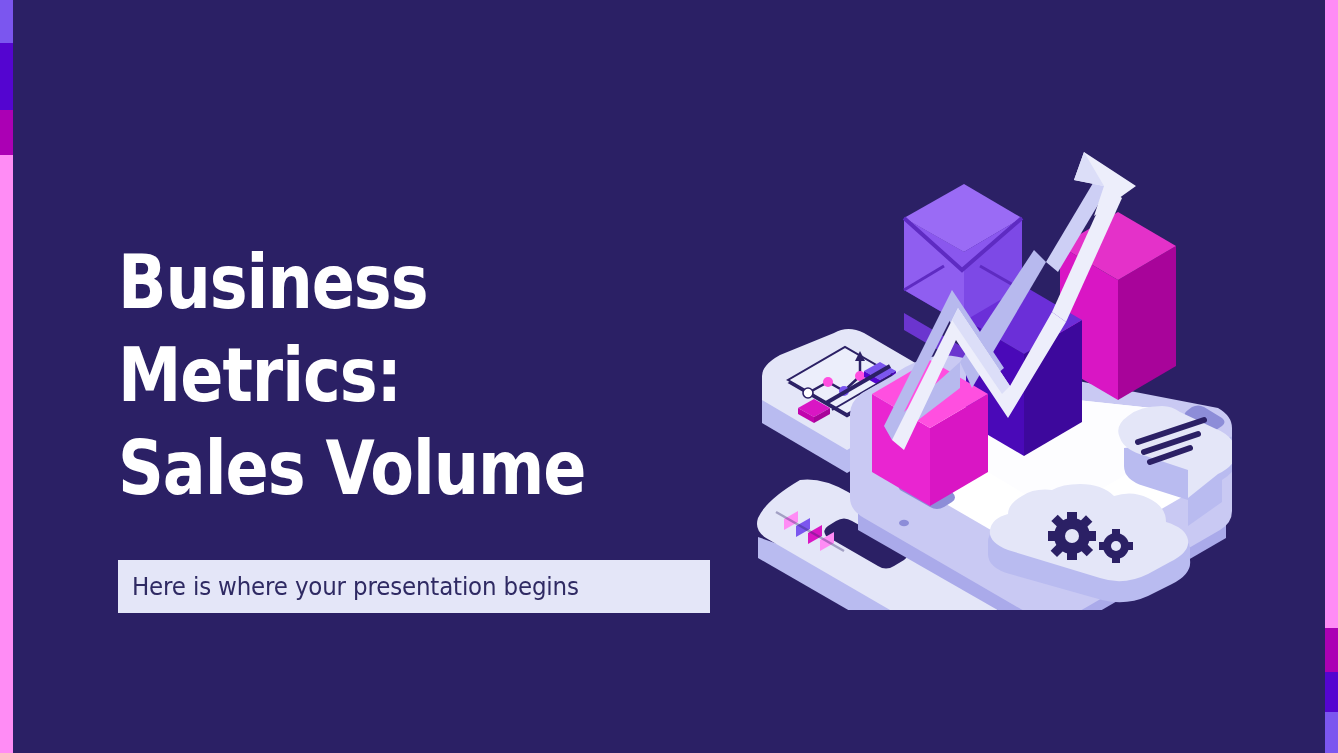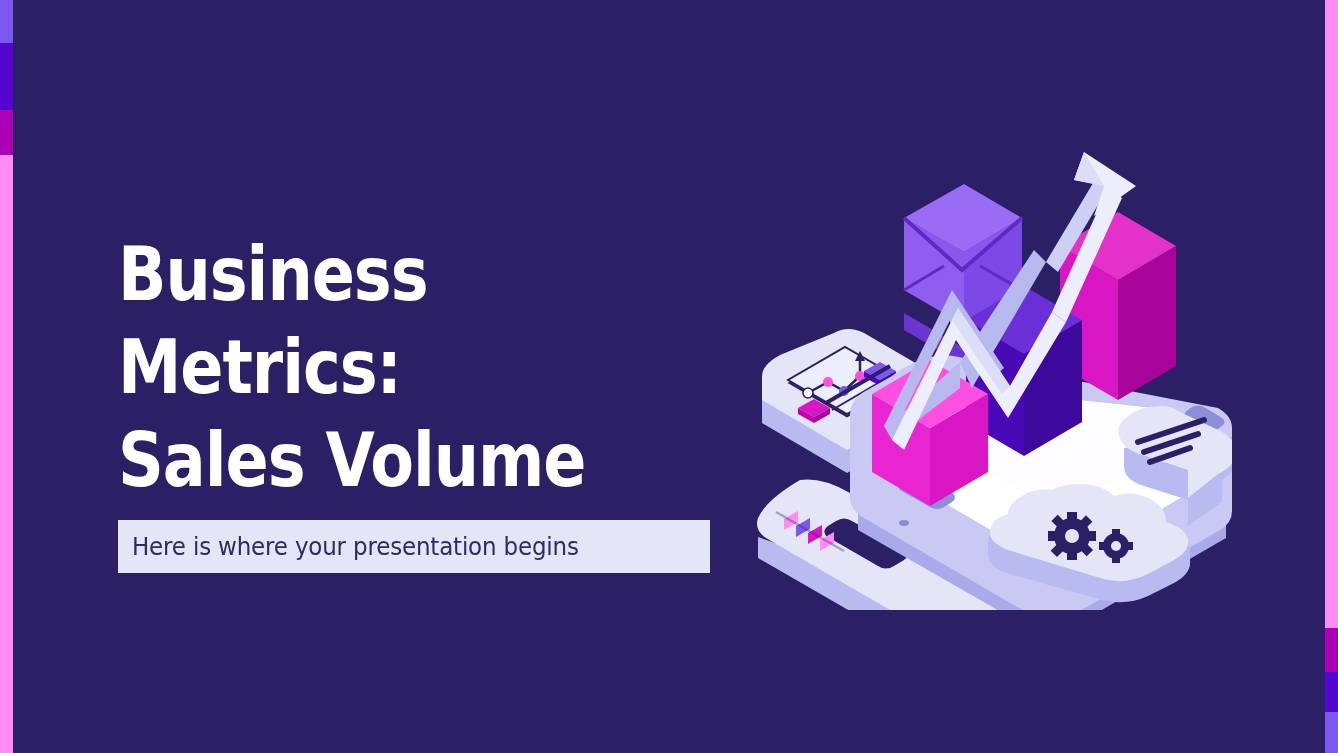--- a/index.html
+++ b/index.html
@@ -32,37 +32,37 @@
     flex-direction: column;
   }
   .accent-bar.left  { left: 0; }
   .accent-bar.right { right: 0; }
   .accent-seg { width: 100%; }
 
   
   .text-col {
     position: absolute;
     left: 118px;
-    top: 228px;
+    top: 236px;
     width: 640px;
   }
   .slide-title {
     margin: 0;
     color: #ffffff;
     font-family: "DejaVu Sans", "Liberation Sans", sans-serif;
     font-size: 74px;
     font-weight: 700;
     line-height: 1.26;
     letter-spacing: -1.2px;
     white-space: pre-line;
     transform: scaleX(0.86);
     transform-origin: left center;
   }
   .subtitle-box {
-    margin-top: 12px;
+    margin-top: 44px;
     width: 592px;
     height: 53px;
     background: #e4e6f8;
     display: flex;
     align-items: center;
     box-sizing: border-box;
     padding-left: 14px;
   }
   .subtitle-text {
     color: #2f2a63;

